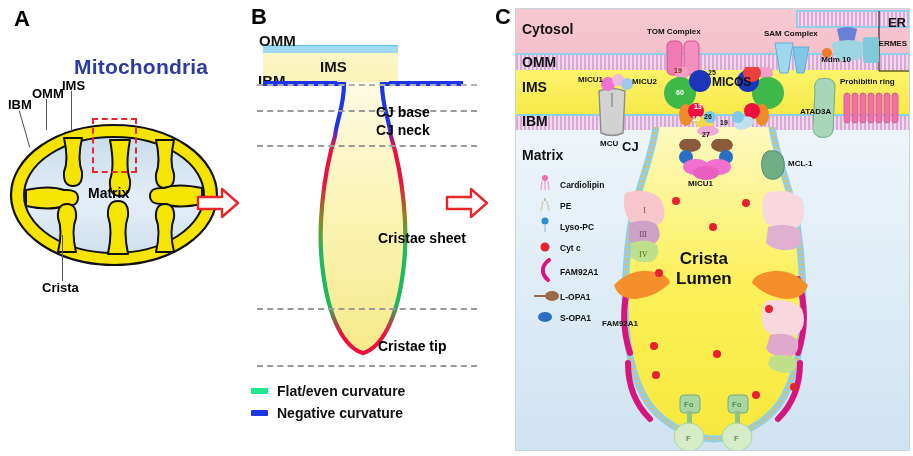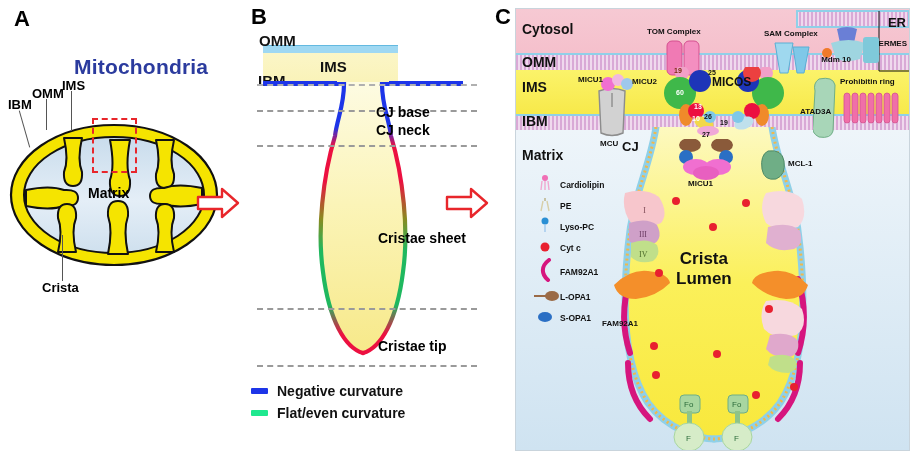--- a/index.html
+++ b/index.html
@@ -168,26 +168,26 @@
   <div class="b-ann" style="left:133px;top:338px;">Cristae tip</div>
 
   <div style="position:absolute;left:66px;top:245px;width:92px;text-align:center;
               font-size:15px;font-weight:bold;line-height:1.18;">
     <div></div>
     <div></div>
   </div>
 
   <div id="b-legend">
     <div class="b-leg-row">
+      <div class="b-swatch" style="background:#1fe88f;"></div>
+      <div class="b-leg-t">Flat/even curvature</div>
+    </div>
+    <div class="b-leg-row">
       <div class="b-swatch" style="background:#1d35e8;"></div>
       <div class="b-leg-t">Negative curvature</div>
-    </div>
-    <div class="b-leg-row">
-      <div class="b-swatch" style="background:#1fe88f;"></div>
-      <div class="b-leg-t">Flat/even curvature</div>
     </div>
   </div>
 
   <svg id="arrowB" width="44" height="34" viewBox="0 0 44 34">
     <path d="M2,11 L26,11 L26,3 L42,17 L26,31 L26,23 L2,23 Z" fill="#ffffff" stroke="#e8262b" stroke-width="2.4" stroke-linejoin="round"></path>
   </svg>
 </div>
 
 <div class="panel" id="panelC">
   <div class="plabel" style="left:0px;top:4px;">C</div>

